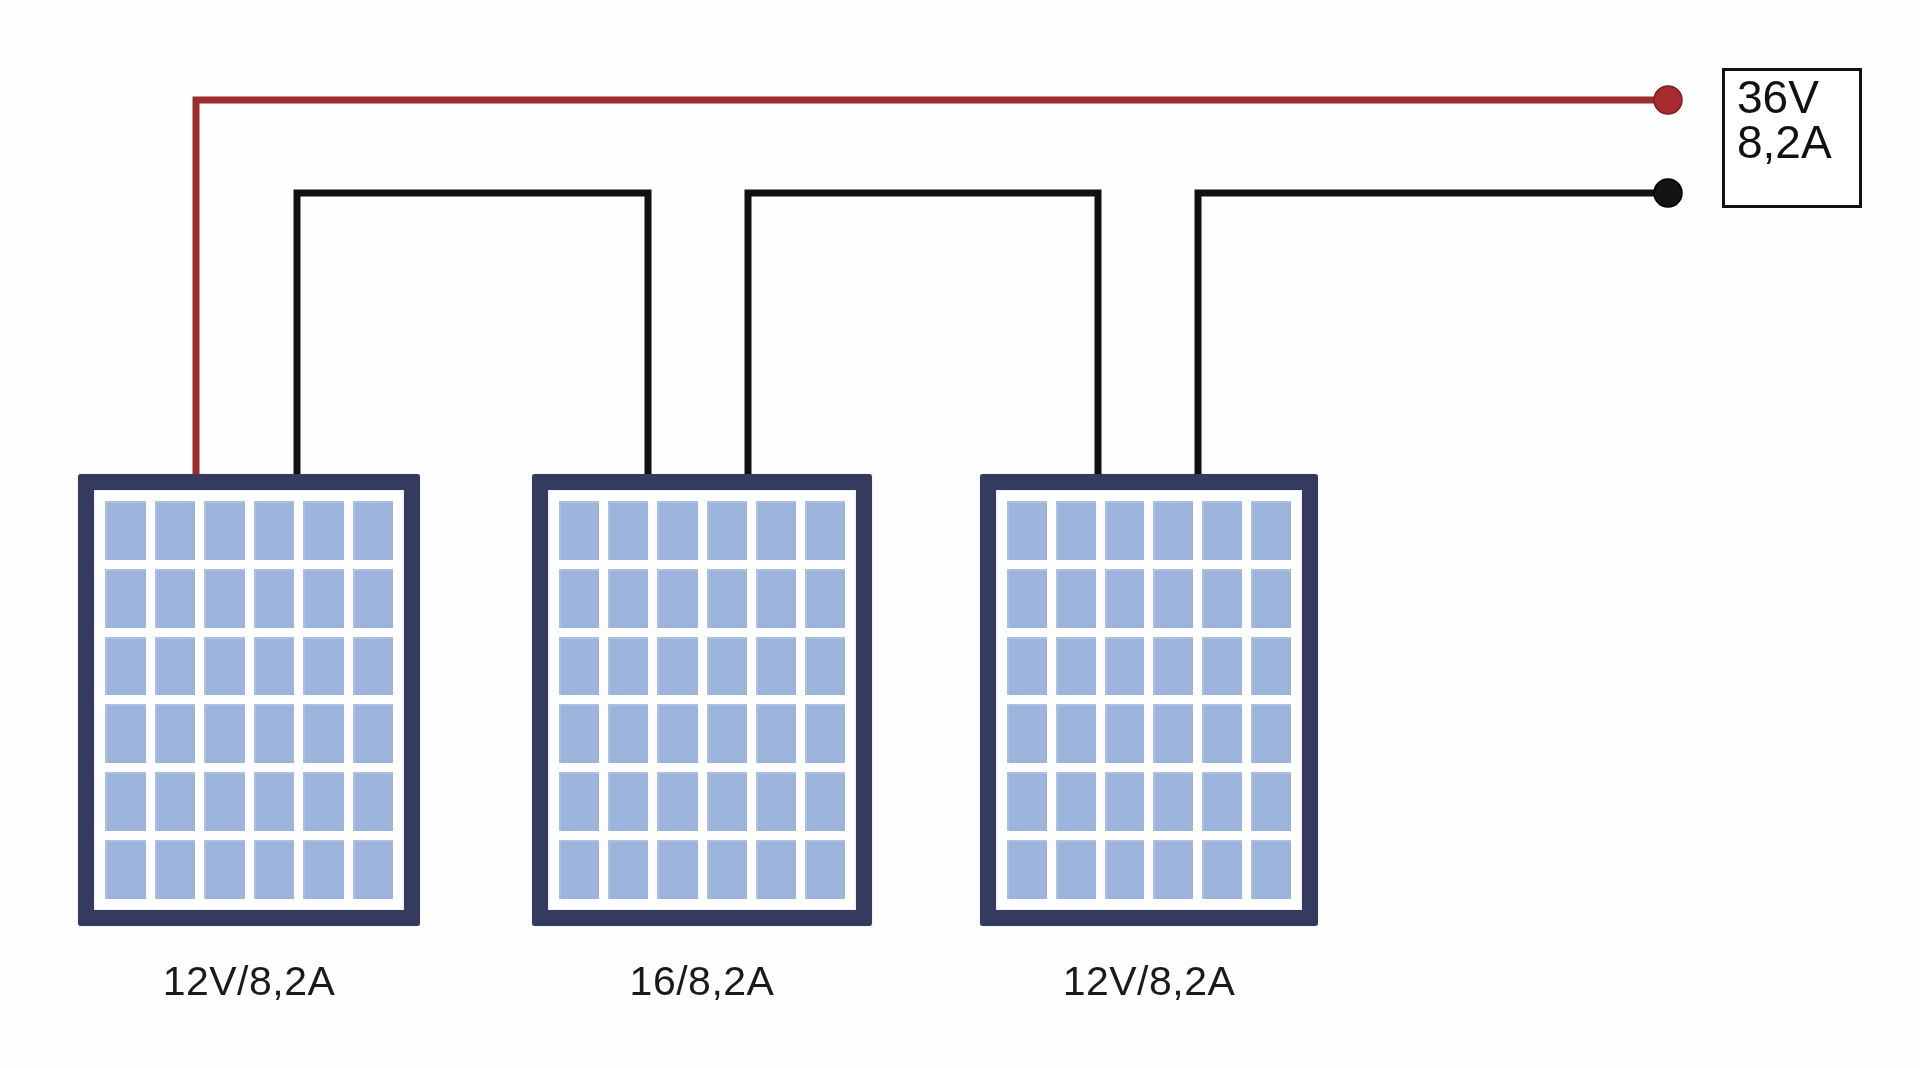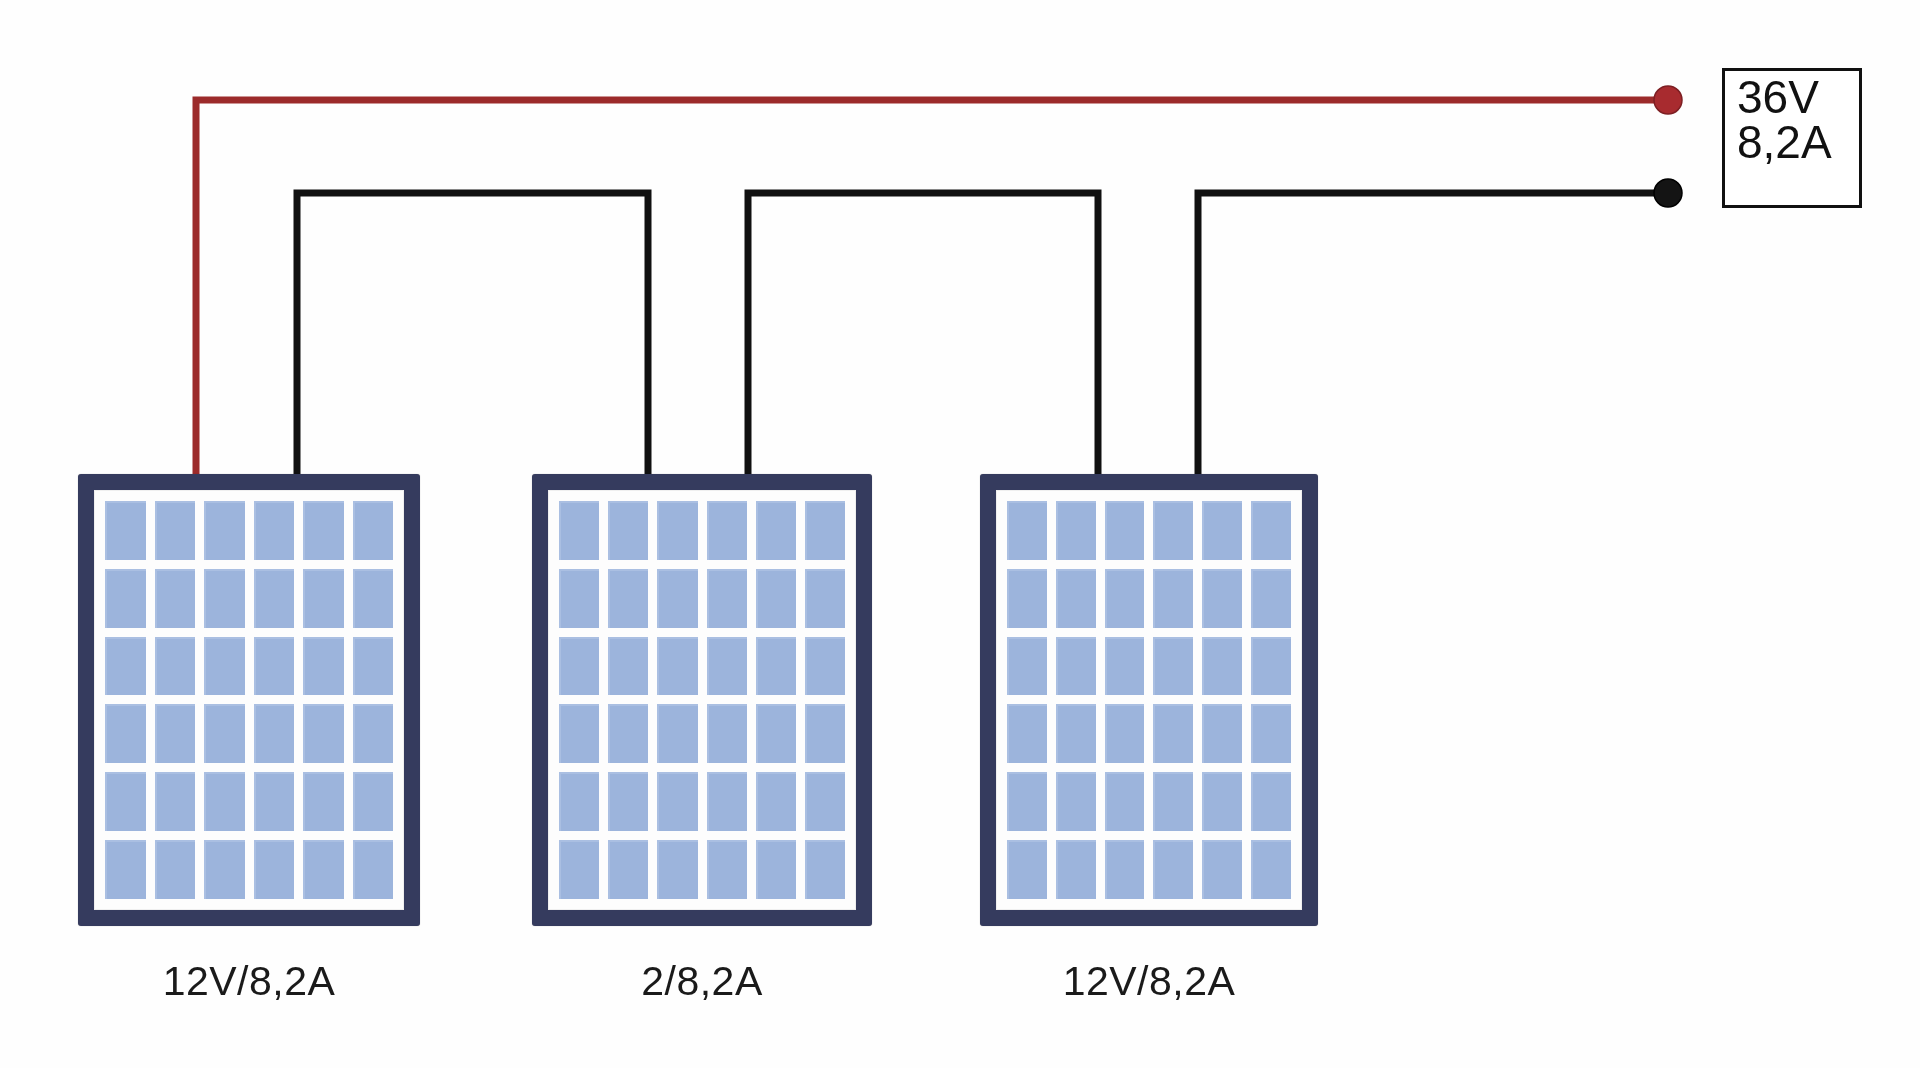--- a/index.html
+++ b/index.html
@@ -193,21 +193,21 @@
         <div class="cell" style="background: rgb(156, 180, 220);"></div>
         <div class="cell" style="background: rgb(156, 180, 220);"></div>
         <div class="cell" style="background: rgb(156, 180, 220);"></div>
         <div class="cell" style="background: rgb(156, 180, 220);"></div>
         <div class="cell" style="background: rgb(156, 180, 220);"></div>
         <div class="cell" style="background: rgb(156, 180, 220);"></div>
         <div class="cell" style="background: rgb(156, 180, 220);"></div>
       </div>
     </div>
   </div>
-  <div class="panel-label" style="left:532px; top:958px; width:340px;">2/8,2A</div>
+  <div class="panel-label" style="left:532px; top:958px; width:340px;">16/8,2A</div>
 
   <div class="panel" style="left: 980px; top: 474px; width: 338px; height: 452px; background: rgb(53, 59, 94);">
     <div class="panel-inner">
       <div class="cell-grid">
         <div class="cell" style="background: rgb(156, 180, 220);"></div>
         <div class="cell" style="background: rgb(156, 180, 220);"></div>
         <div class="cell" style="background: rgb(156, 180, 220);"></div>
         <div class="cell" style="background: rgb(156, 180, 220);"></div>
         <div class="cell" style="background: rgb(156, 180, 220);"></div>
         <div class="cell" style="background: rgb(156, 180, 220);"></div>

